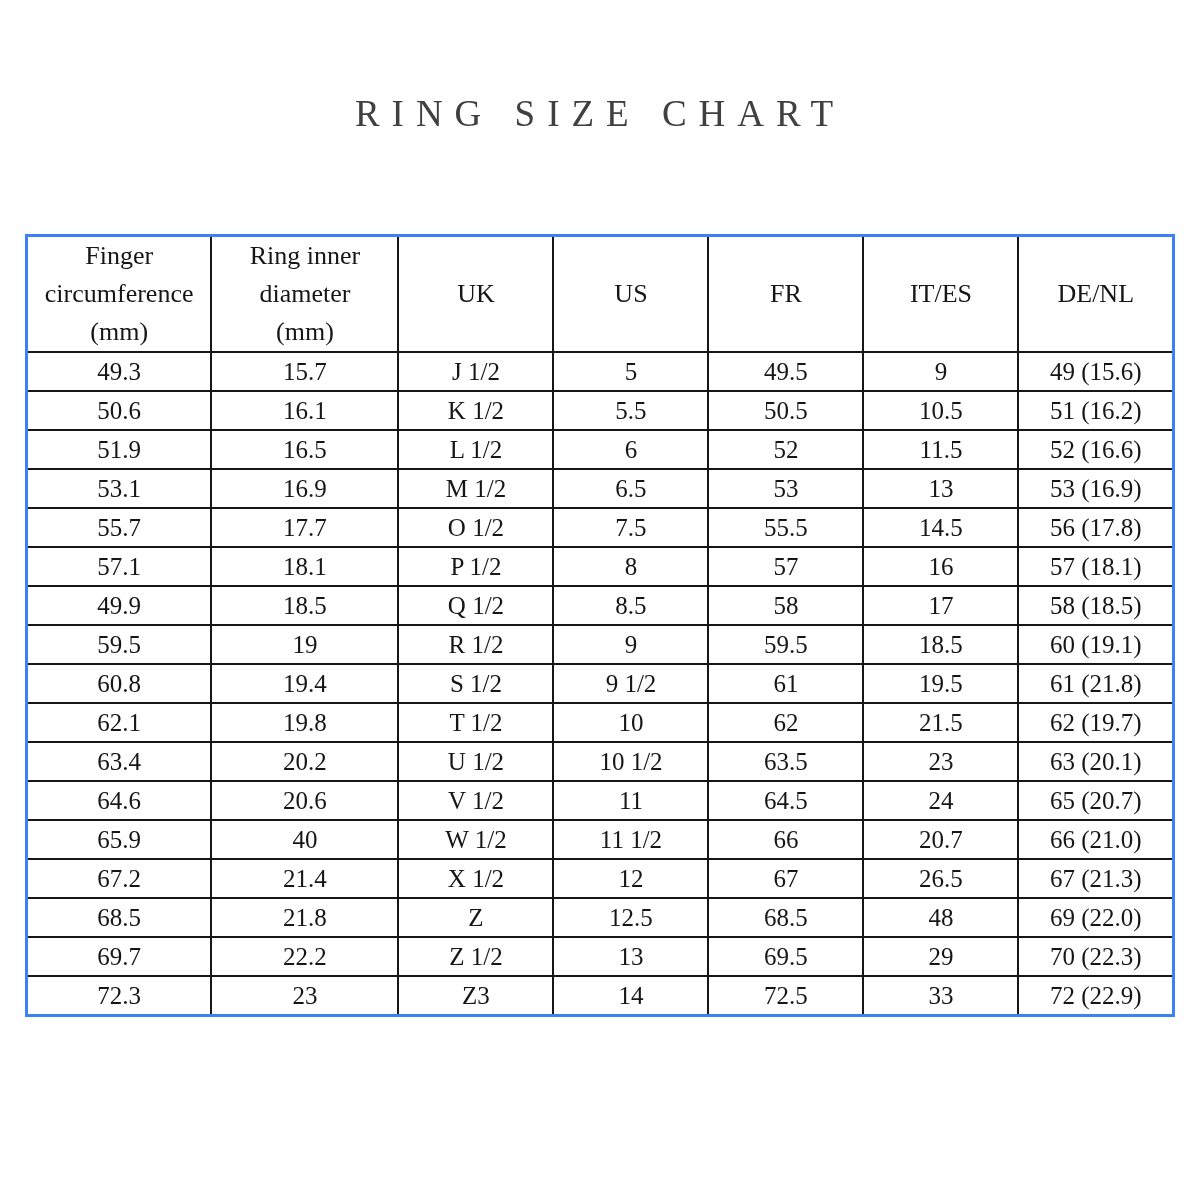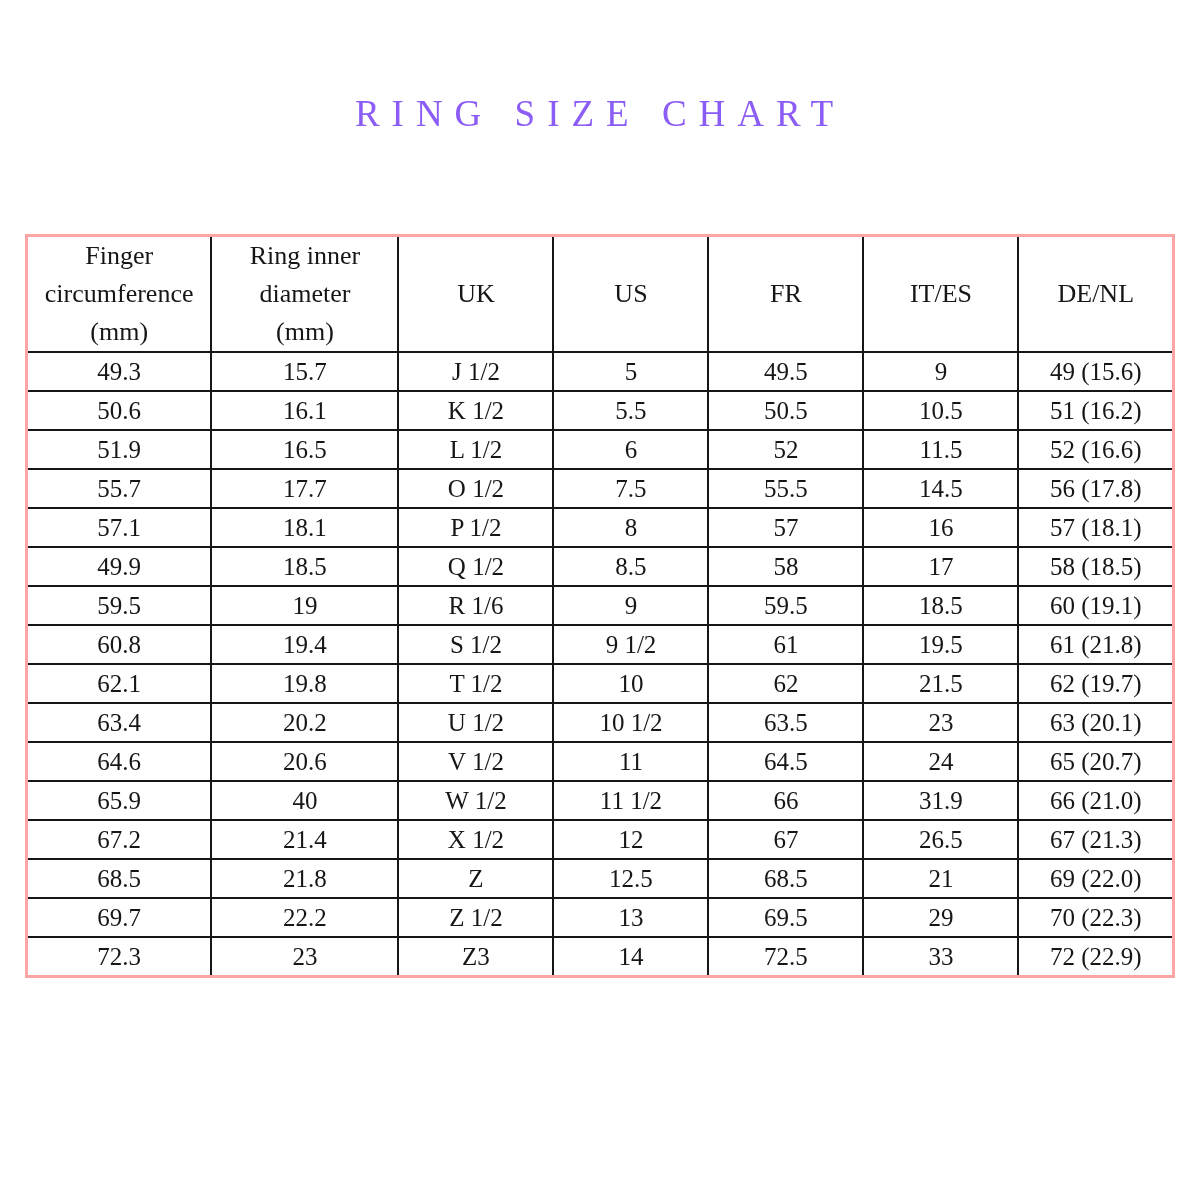--- a/index.html
+++ b/index.html
@@ -13,30 +13,30 @@
     color: #161616;
     font-family: "Liberation Serif", "DejaVu Serif", serif;
     overflow: hidden;
   }
   .page-title {
     text-align: center;
     padding-top: 92px;
     font-size: 37px;
     letter-spacing: 12px;
     font-weight: 400;
-    color: #8b5cf6;
+    color: #404040;
   }
   .table-wrap {
     margin: 99px 25px 0 25px;
   }
   table.ring-table {
     width: 100%;
     border-collapse: collapse;
     table-layout: fixed;
-    border: 3px solid #fca5a5;
+    border: 3px solid #3b82f6;
   }
   table.ring-table th,
   table.ring-table td {
     border: 2px solid #161616;
     text-align: center;
     vertical-align: middle;
     font-weight: 400;
     padding: 0;
   }
   table.ring-table th {
@@ -106,20 +106,29 @@
         <tr>
           <td>51.9</td>
           <td>16.5</td>
           <td>L 1/2</td>
           <td>6</td>
           <td>52</td>
           <td>11.5</td>
           <td>52 (16.6)</td>
         </tr>
         <tr>
+          <td>53.1</td>
+          <td>16.9</td>
+          <td>M 1/2</td>
+          <td>6.5</td>
+          <td>53</td>
+          <td>13</td>
+          <td>53 (16.9)</td>
+        </tr>
+        <tr>
           <td>55.7</td>
           <td>17.7</td>
           <td>O 1/2</td>
           <td>7.5</td>
           <td>55.5</td>
           <td>14.5</td>
           <td>56 (17.8)</td>
         </tr>
         <tr>
           <td>57.1</td>
@@ -135,21 +144,21 @@
           <td>18.5</td>
           <td>Q 1/2</td>
           <td>8.5</td>
           <td>58</td>
           <td>17</td>
           <td>58 (18.5)</td>
         </tr>
         <tr>
           <td>59.5</td>
           <td>19</td>
-          <td>R 1/6</td>
+          <td>R 1/2</td>
           <td>9</td>
           <td>59.5</td>
           <td>18.5</td>
           <td>60 (19.1)</td>
         </tr>
         <tr>
           <td>60.8</td>
           <td>19.4</td>
           <td>S 1/2</td>
           <td>9 1/2</td>
@@ -183,39 +192,39 @@
           <td>64.5</td>
           <td>24</td>
           <td>65 (20.7)</td>
         </tr>
         <tr>
           <td>65.9</td>
           <td>40</td>
           <td>W 1/2</td>
           <td>11 1/2</td>
           <td>66</td>
-          <td>31.9</td>
+          <td>20.7</td>
           <td>66 (21.0)</td>
         </tr>
         <tr>
           <td>67.2</td>
           <td>21.4</td>
           <td>X 1/2</td>
           <td>12</td>
           <td>67</td>
           <td>26.5</td>
           <td>67 (21.3)</td>
         </tr>
         <tr>
           <td>68.5</td>
           <td>21.8</td>
           <td>Z</td>
           <td>12.5</td>
           <td>68.5</td>
-          <td>21</td>
+          <td>48</td>
           <td>69 (22.0)</td>
         </tr>
         <tr>
           <td>69.7</td>
           <td>22.2</td>
           <td>Z 1/2</td>
           <td>13</td>
           <td>69.5</td>
           <td>29</td>
           <td>70 (22.3)</td>

